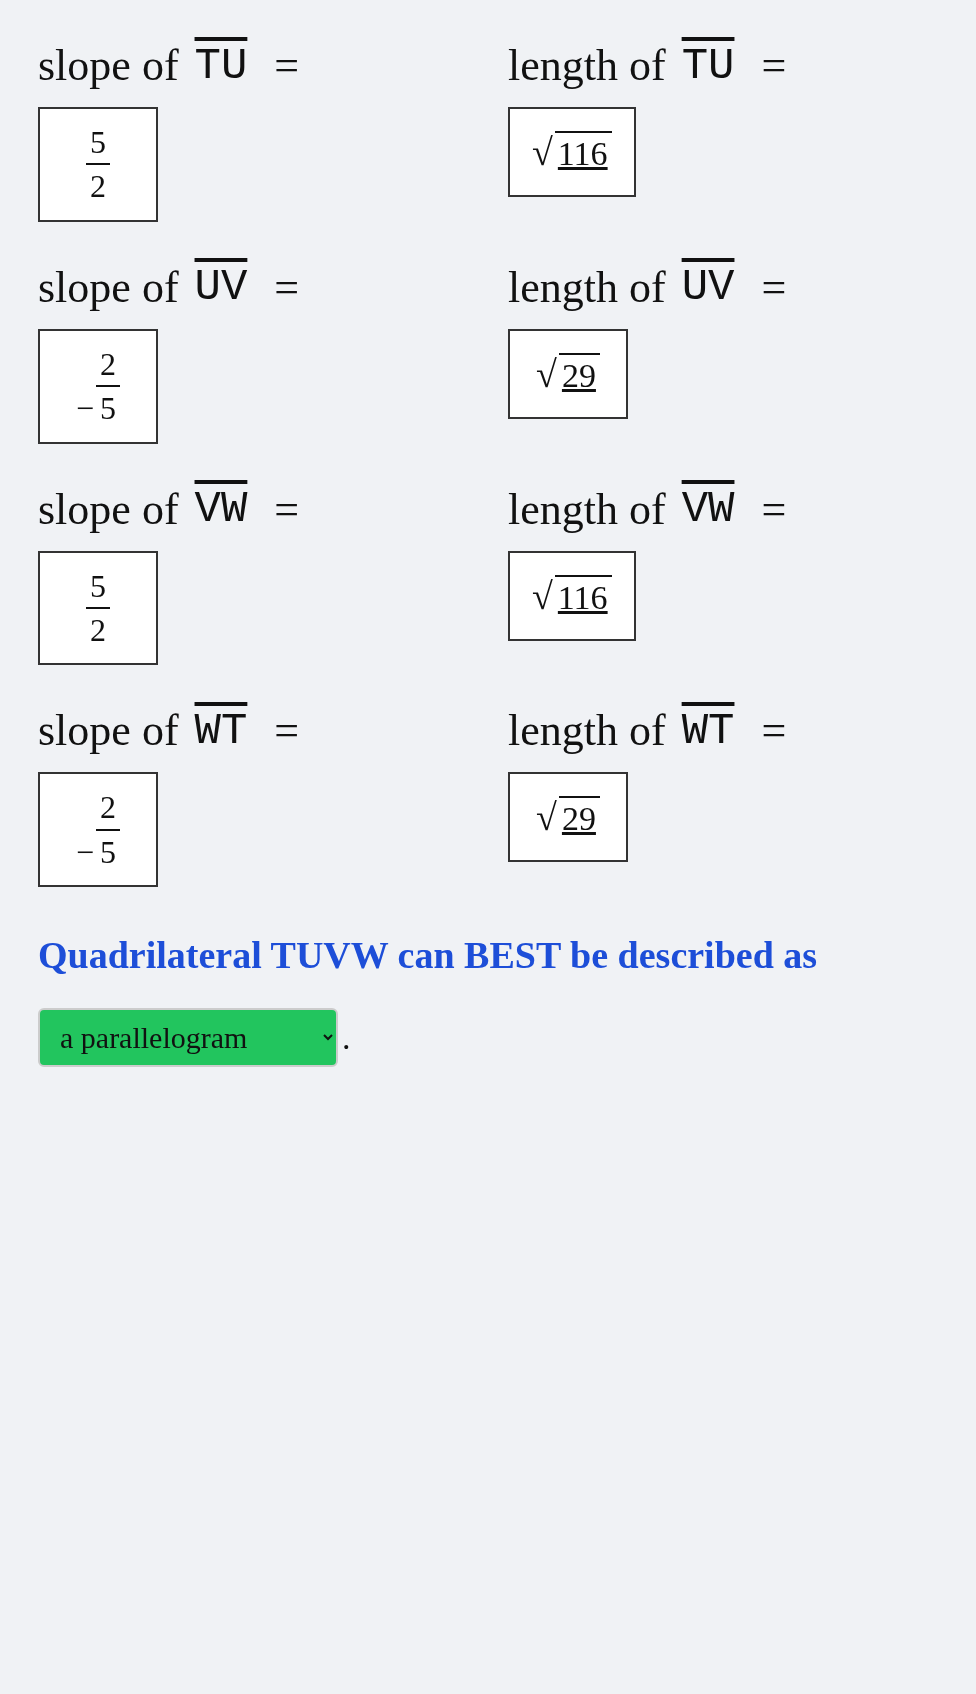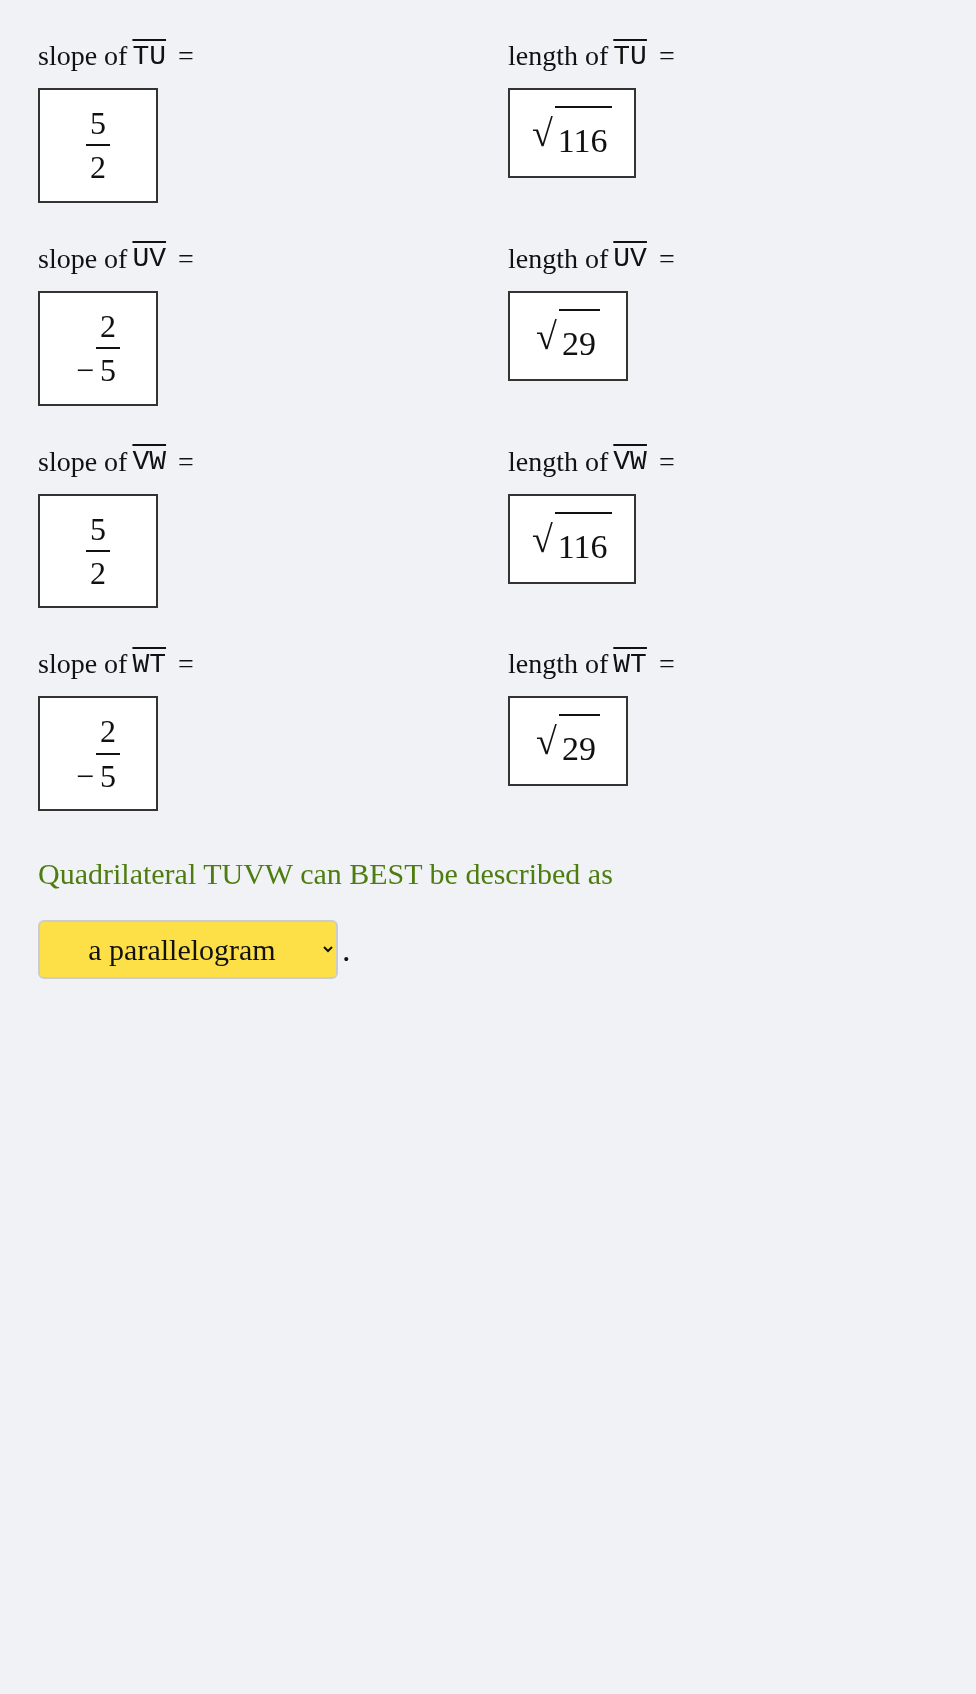--- a/index.html
+++ b/index.html
@@ -37,27 +37,27 @@
       width: 50%;
       padding-right: 20px;
     }
 
     .col-right {
       width: 50%;
       padding-left: 20px;
     }
 
     .label-text {
-      font-size: 28px;
+      font-size: 44px;
       font-weight: normal;
       color: #111;
       margin-bottom: 16px;
       display: flex;
       align-items: center;
-      gap: 5px;
+      gap: 16px;
     }
 
     .overline {
       text-decoration: overline;
       text-decoration-color: #111;
       font-family: Liberation Mono, monospace;
     }
 
     .answer-box {
       border: 2px solid #333;
@@ -101,55 +101,56 @@
       font-size: 34px;
     }
 
     .sqrt-symbol {
       font-size: 38px;
       margin-right: 2px;
     }
 
     .sqrt-radicand {
       border-top: 2.5px solid #111;
-      padding-top: 14px;
+      padding-top: 2px;
       padding-left: 3px;
       padding-right: 4px;
+      text-decoration: underline;
     }
 
     .section-group {
       margin-bottom: 40px;
     }
 
     .conclusion-text {
-      font-size: 30px;
-      color: #4d7c0f;
+      font-size: 38px;
+      color: #1d4ed8;
       line-height: 1.5;
       margin-top: 20px;
       margin-bottom: 24px;
+      font-weight: bold;
     }
 
     .dropdown-row {
       display: flex;
       align-items: center;
       gap: 4px;
     }
 
     .dropdown-select {
       font-size: 30px;
       font-family: Georgia, 'Times New Roman', Times, serif;
       border: 2px solid #ccc;
       border-radius: 6px;
       padding: 10px 16px;
-      background: #fde047;
+      background: #22c55e;
       color: #111;
       appearance: auto;
       min-width: 300px;
       cursor: pointer;
-      text-align: center;
     }
 
     .period-text {
       font-size: 34px;
       color: #111;
     }
 
     .neg-sign {
       font-size: 32px;
       margin-right: 2px;

